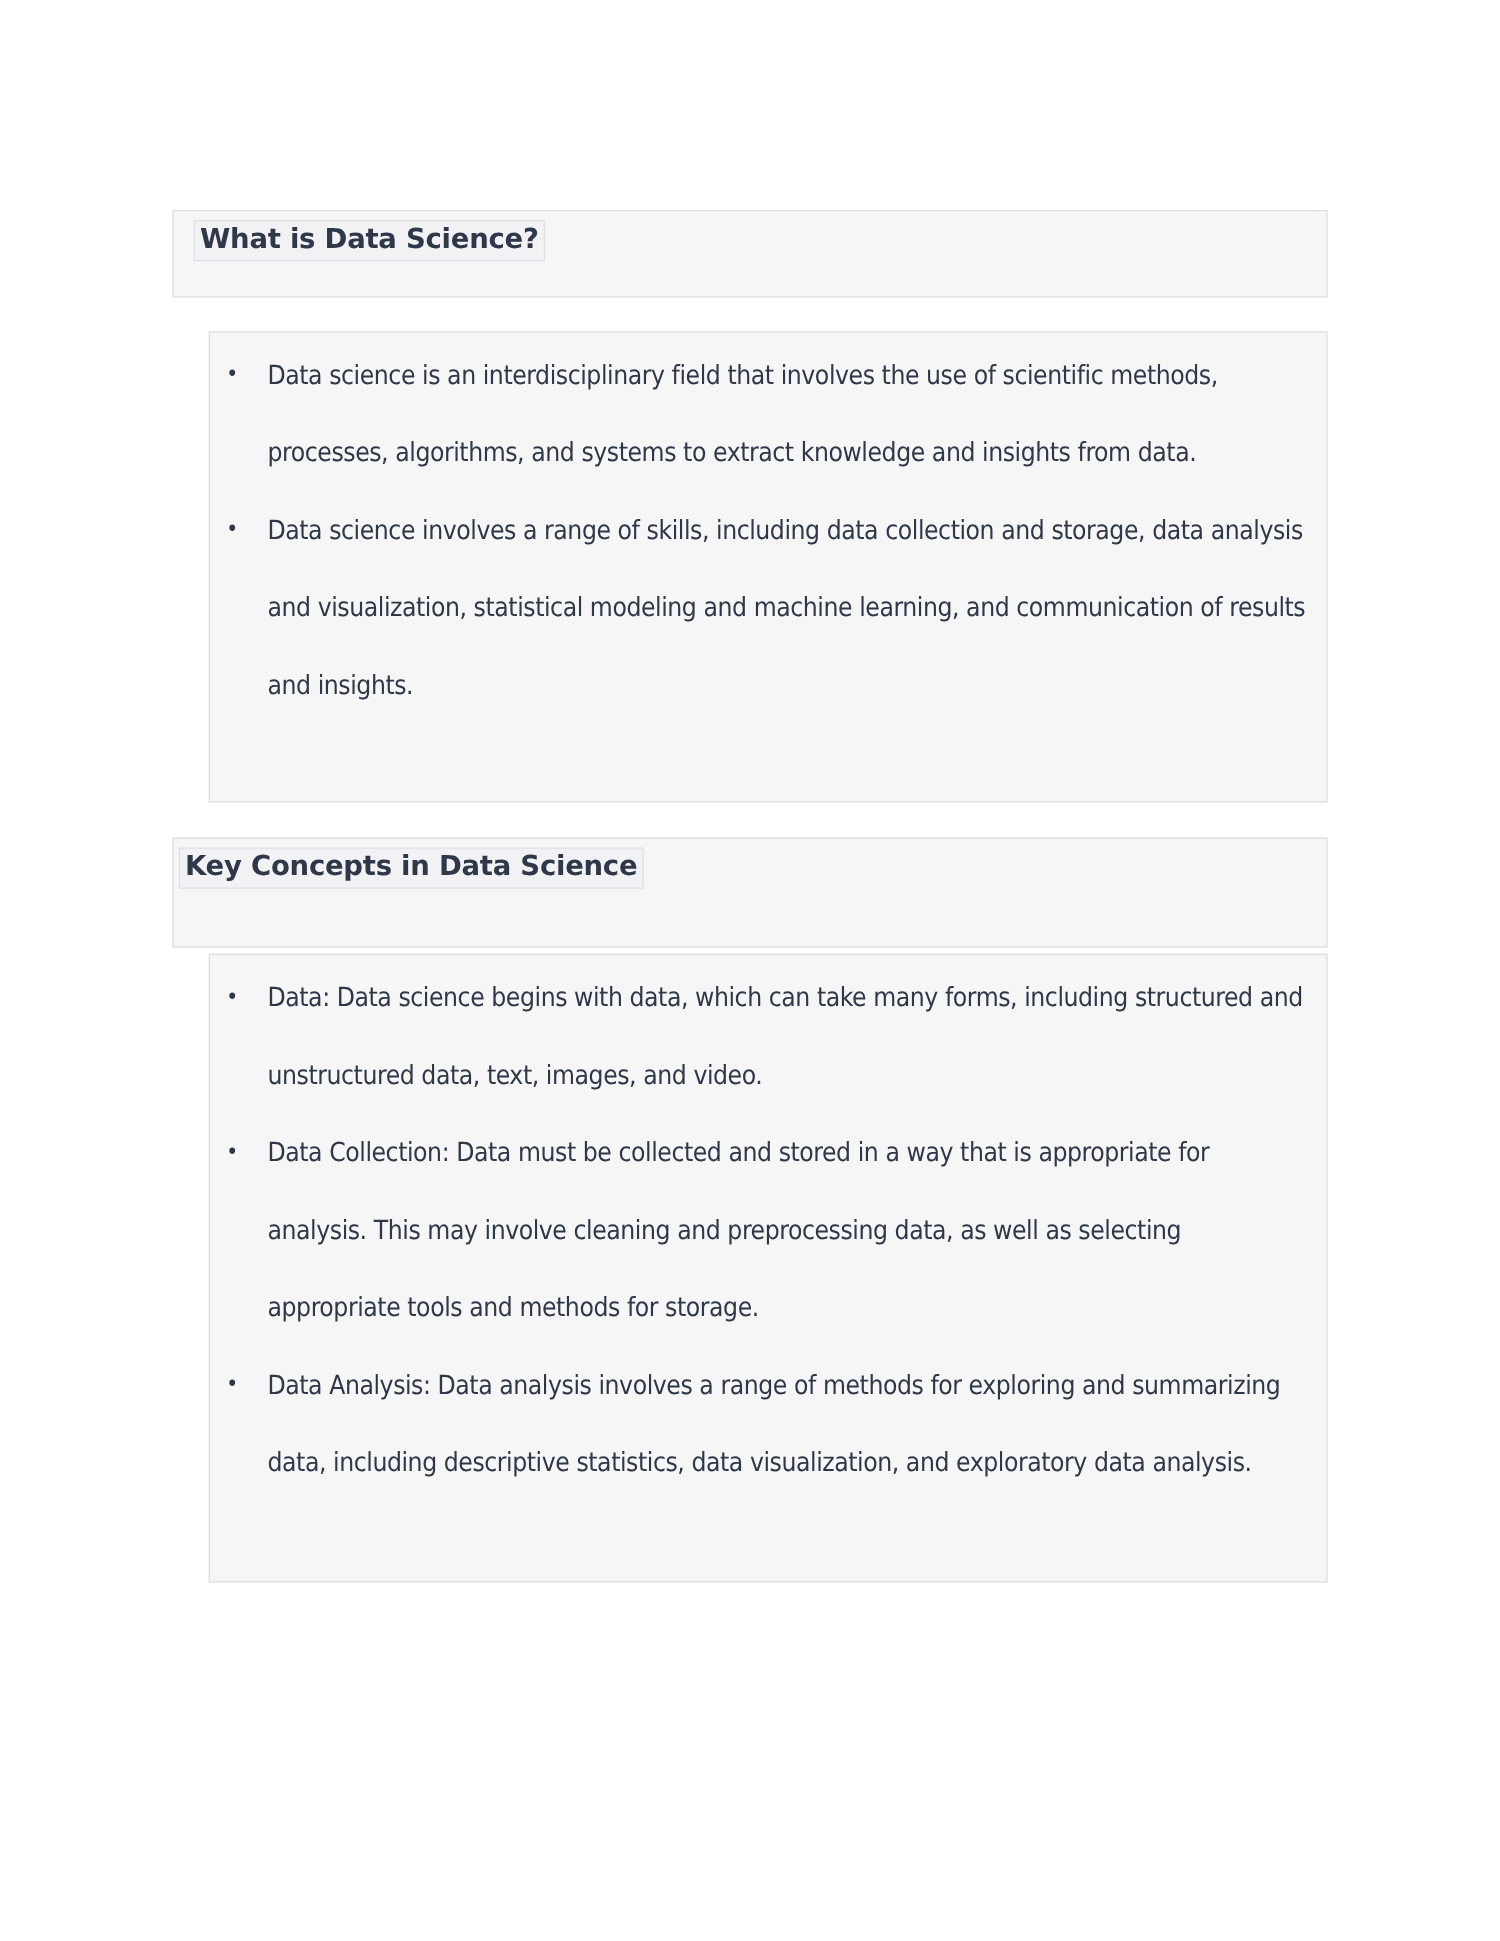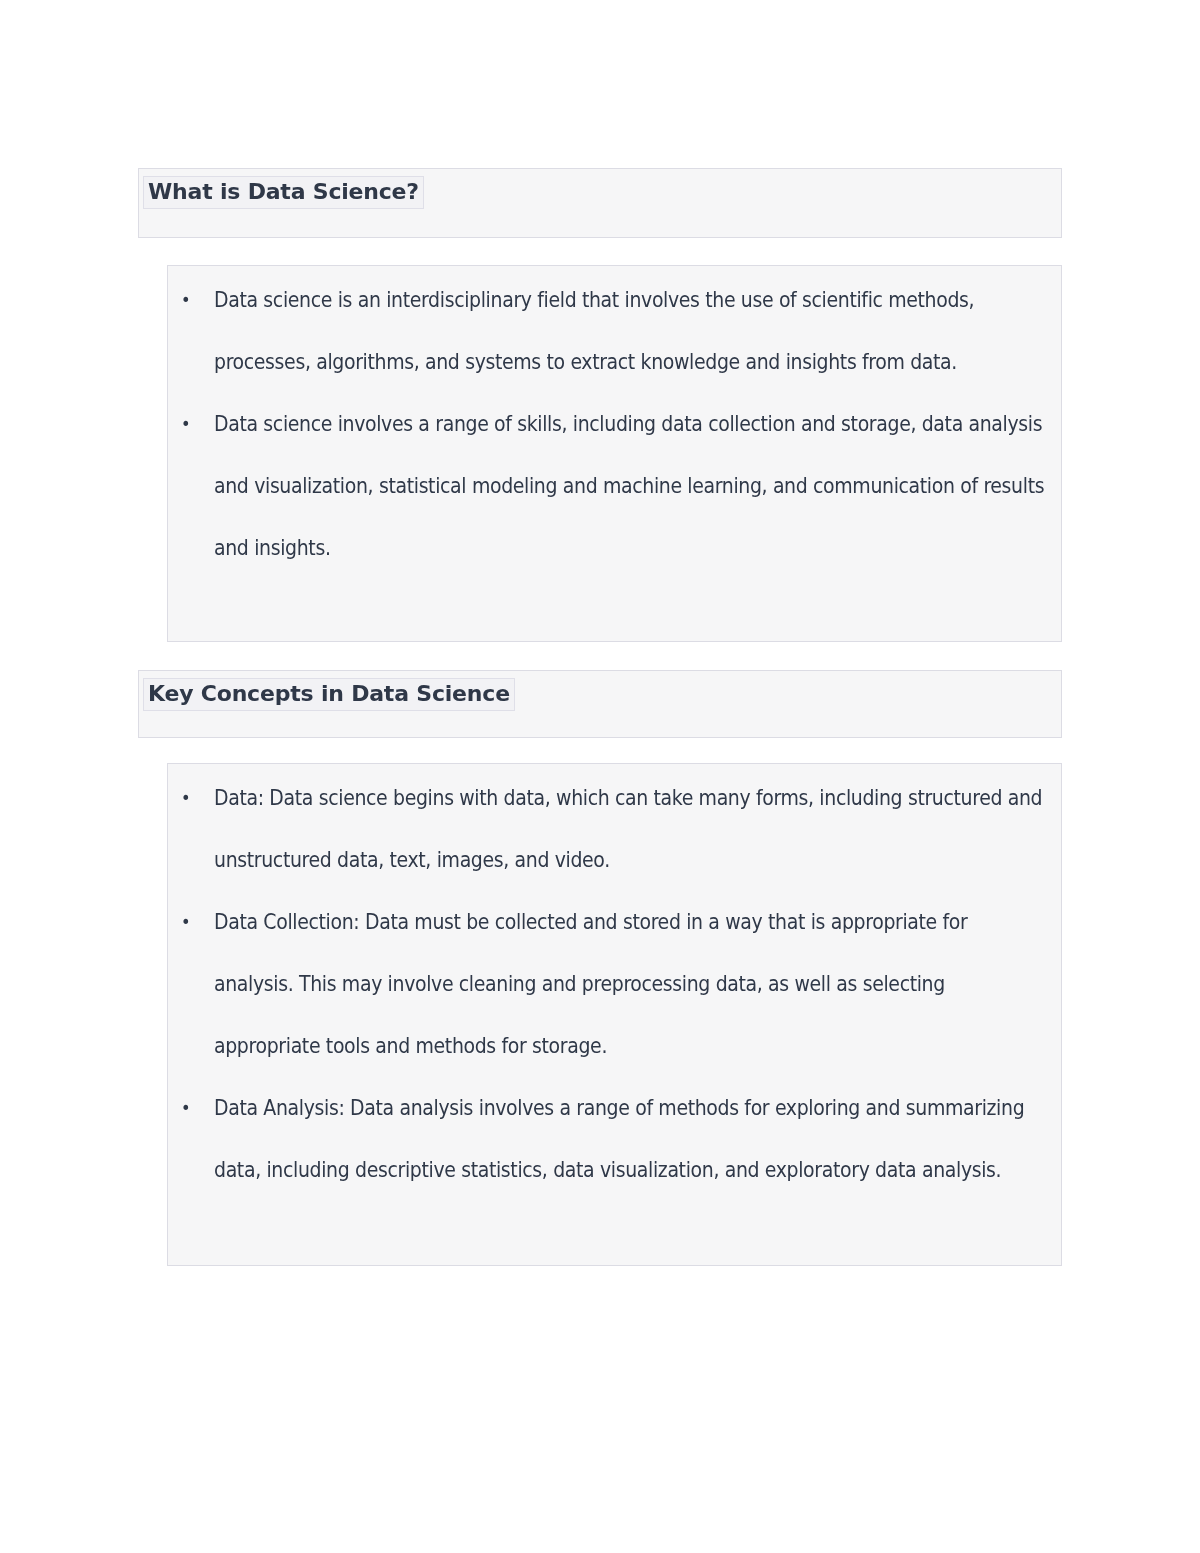--- a/index.html
+++ b/index.html
@@ -80,23 +80,23 @@
     left: 13px;
     top: 0;
     width: 16px;
     line-height: 62px;
     text-align: left;
     font-size: 18px;
     color: #2f3848;
   }
 
   
-  #heading-block-1 { top: 168px;  height: 70px; }
+  #heading-block-1 { top: 168px;  height: 70px; padding-left: 12px; }
   #content-block-1 { top: 265px;  height: 377px; padding-top: 3px; }
-  #heading-block-2 { top: 670px;  height: 68px; }
+  #heading-block-2 { top: 670px;  height: 88px; }
   #content-block-2 { top: 763px;  height: 503px; padding-top: 3px; }
 </style>
 </head>
 <body>
 
 <div class="page">
 
   <div class="heading-block" id="heading-block-1">
     <span class="heading-highlight">What is Data Science?</span>
   </div>

